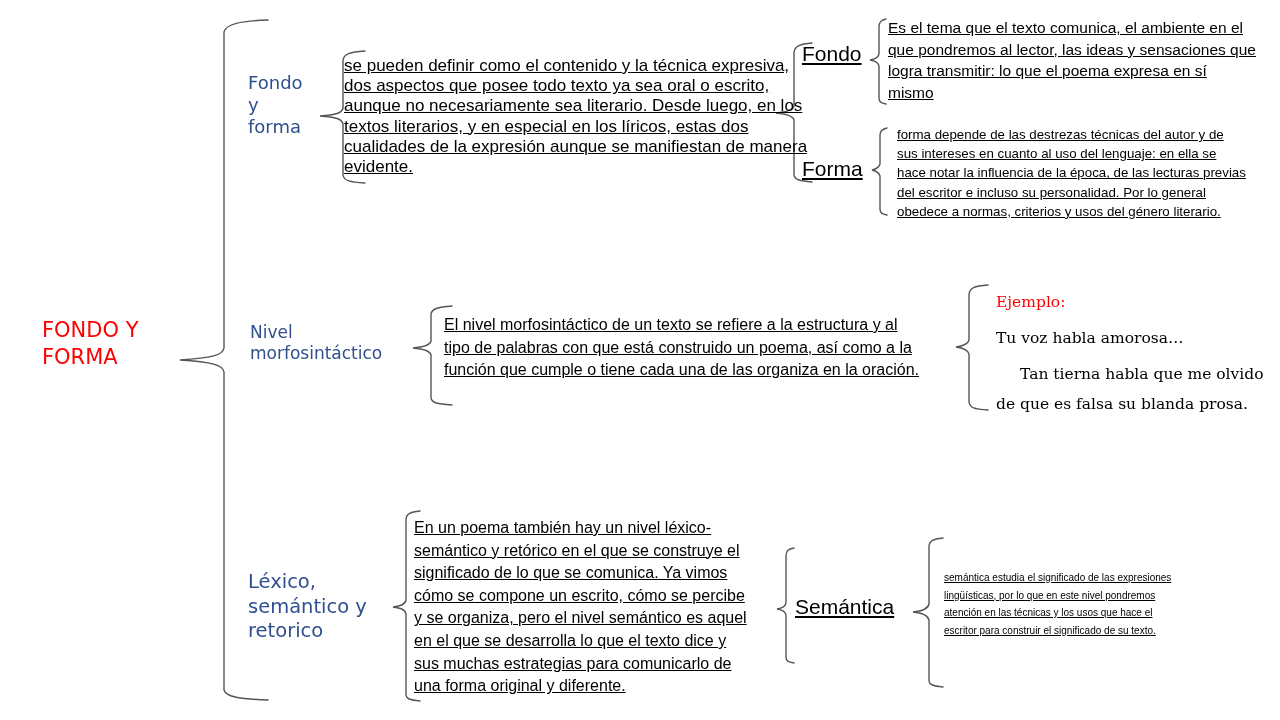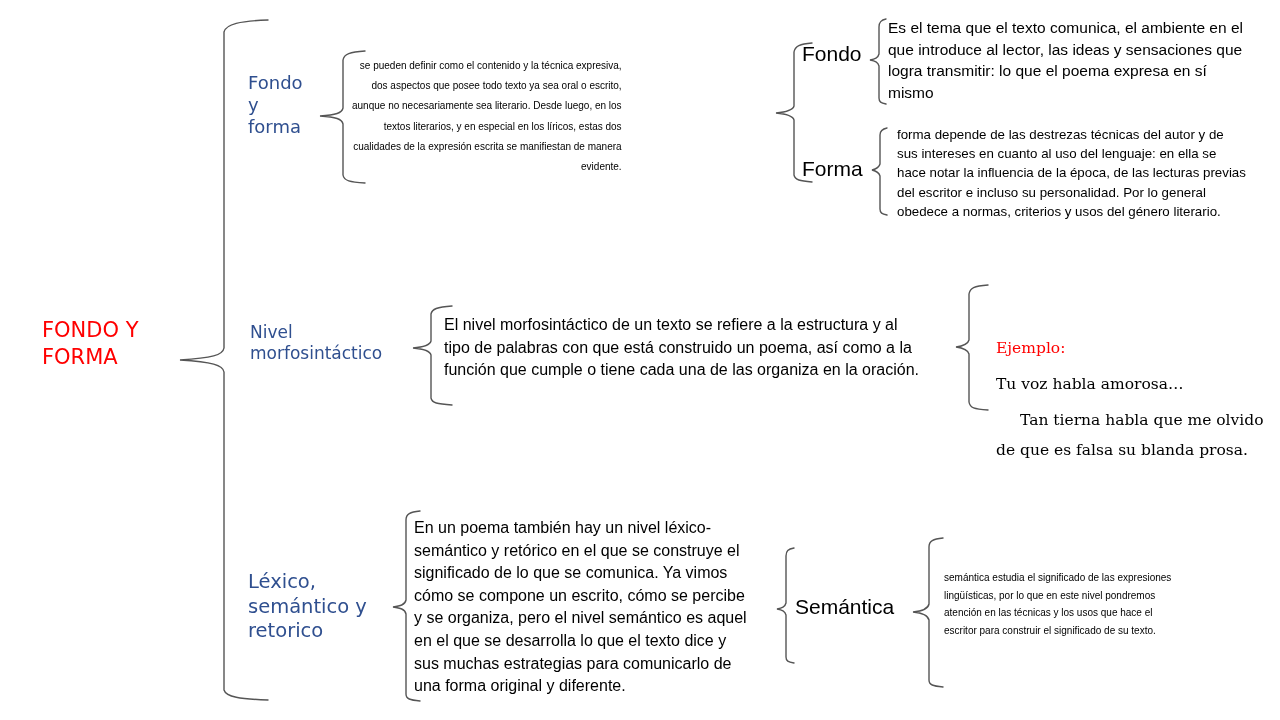--- a/index.html
+++ b/index.html
@@ -1,21 +1,21 @@
 <!DOCTYPE html>
 <html><head>
 <meta charset="utf-8">
 <style>
   html, body { margin:0; padding:0; background:#ffffff; }
   body { width:1280px; height:720px; position:relative; overflow:hidden; font-family:"Liberation Sans", sans-serif; }
   #braces { position:absolute; left:0; top:0; width:1280px; height:720px; pointer-events:none; }
   .t { position:absolute; margin:0; white-space:nowrap; }
   .root { color:#ff0000; font-family:"DejaVu Sans", sans-serif; font-size:21px; line-height:27px; }
   .lvl1 { color:#2f4f8f; font-family:"DejaVu Sans", sans-serif; }
-  .body { color:#000; font-family:"Liberation Sans", sans-serif; }
+  .body { color:#000; font-family:"Liberation Sans", sans-serif;text-decoration:underline; }
   .serif { font-family:"DejaVu Serif", serif; color:#000; }
   .red { color:#ff0000; }
   .line { display:block; }
 </style>
 </head>
 <body>
 
 <svg id="braces" viewBox="0 0 1280 720" xmlns="http://www.w3.org/2000/svg">
   <g fill="none" stroke="#555" stroke-width="1.4" stroke-linecap="round">
 
@@ -44,33 +44,33 @@
 <div class="t root" style="left:42px; top:317px;">
   <span class="line">FONDO Y</span>
   <span class="line">FORMA</span>
 </div>
 
 <div class="t lvl1" style="left:248px; top:72px; font-size:18px; line-height:22px;">
   <span class="line">Fondo</span>
   <span class="line">y</span>
   <span class="line">forma</span>
 </div>
-<div class="t body" style="left:352px; top:56px; font-size:10px; line-height:20.2px;text-align:right;">
+<div class="t body" style="left:344px; top:56px; font-size:17px; line-height:20.2px;">
   <span class="line">se pueden definir como el contenido y la técnica expresiva,</span>
   <span class="line">dos aspectos que posee todo texto ya sea oral o escrito,</span>
   <span class="line">aunque no necesariamente sea literario. Desde luego, en los</span>
   <span class="line">textos literarios, y en especial en los líricos, estas dos</span>
-  <span class="line">cualidades de la expresión escrita se manifiestan de manera</span>
+  <span class="line">cualidades de la expresión aunque se manifiestan de manera</span>
   <span class="line">evidente.</span>
 </div>
 
 <div class="t body" style="left:802px; top:41px; font-size:21px; line-height:26px;">Fondo</div>
 <div class="t body" style="left:888px; top:17px; font-size:15.5px; line-height:21.5px;">
   <span class="line">Es el tema que el texto comunica, el ambiente en el</span>
-  <span class="line">que introduce al lector, las ideas y sensaciones que</span>
+  <span class="line">que pondremos al lector, las ideas y sensaciones que</span>
   <span class="line">logra transmitir: lo que el poema expresa en sí</span>
   <span class="line">mismo</span>
 </div>
 
 <div class="t body" style="left:802px; top:156px; font-size:21px; line-height:26px;">Forma</div>
 <div class="t body" style="left:897px; top:125px; font-size:13.3px; line-height:19.2px;">
   <span class="line">forma depende de las destrezas técnicas del autor y de</span>
   <span class="line">sus intereses en cuanto al uso del lenguaje: en ella se</span>
   <span class="line">hace notar la influencia de la época, de las lecturas previas</span>
   <span class="line">del escritor e incluso su personalidad. Por lo general</span>
@@ -81,21 +81,21 @@
   <span class="line">Nivel</span>
   <span class="line">morfosintáctico</span>
 </div>
 <div class="t body" style="left:444px; top:314px; font-size:16px; line-height:22.5px;">
   <span class="line">El nivel morfosintáctico de un texto se refiere a la estructura y al</span>
   <span class="line">tipo de palabras con que está construido un poema, así como a la</span>
   <span class="line">función que cumple o tiene cada una de las organiza en la oración.</span>
 </div>
 
 <div class="t serif" style="left:996px; top:290px; font-size:15.5px;">
-  <span class="line red" style="line-height:24px; height:36px;margin-top:46px;">Ejemplo:</span>
+  <span class="line red" style="line-height:24px; height:36px;">Ejemplo:</span>
   <span class="line" style="line-height:24px; height:36px;">Tu voz habla amorosa…</span>
   <span class="line" style="line-height:24px; height:30px;margin-left:24px;">Tan tierna habla que me olvido</span>
   <span class="line" style="line-height:24px;">de que es falsa su blanda prosa.</span>
 </div>
 
 <div class="t lvl1" style="left:248px; top:570px; font-size:19.5px; line-height:24.5px;">
   <span class="line">Léxico,</span>
   <span class="line">semántico y</span>
   <span class="line">retorico</span>
 </div>

